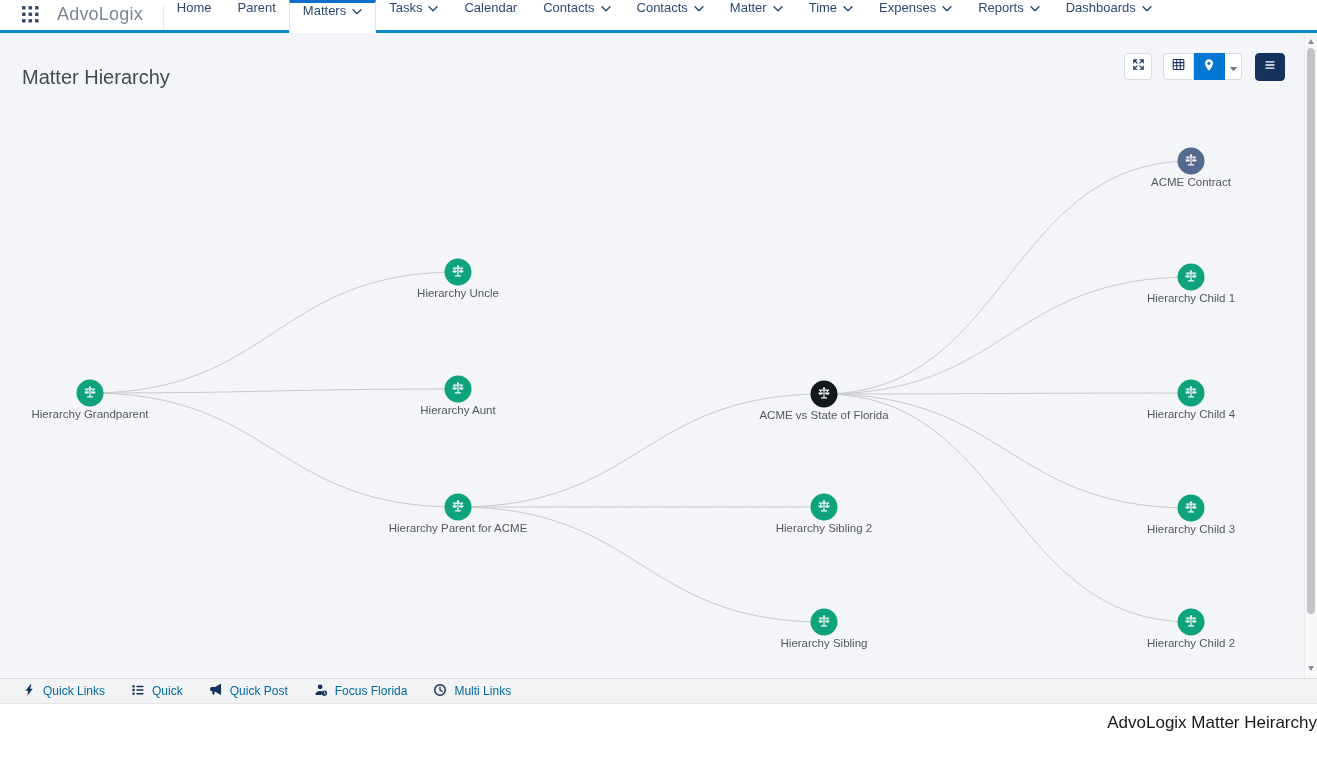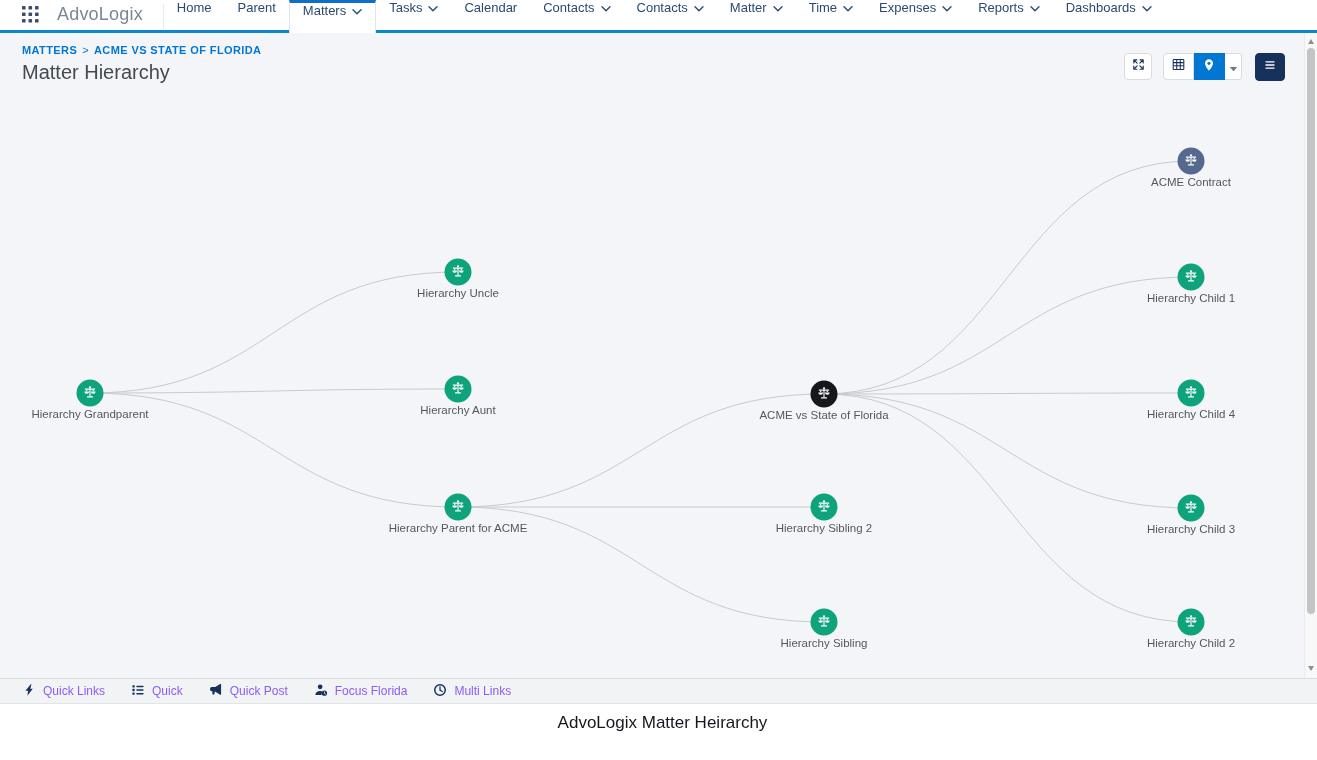--- a/index.html
+++ b/index.html
@@ -17,21 +17,21 @@
   .tab { display:flex; align-items:flex-start; gap:6px; padding:0 13px; font-size:13px; color:#2a4a73;
          cursor:pointer; white-space:nowrap; }
   .tab.active { background:#fff; border-left:1px solid #e0e4ea; border-right:1px solid #e0e4ea;
                 border-top:3px solid #0d6fc9; z-index:3; }
 
   
   .content { position:relative; height:645px; background:#f4f5f8; }
   .page-header { padding:11px 0 0 22px; }
   .breadcrumb { font-size:11px; font-weight:600; letter-spacing:.4px; color:#0176d3; }
   .breadcrumb .bc-sep { margin:0 5px; font-weight:400; }
-  .page-title { margin-top:5px; font-size:20px; font-weight:400; color:#444a51; }
+  .page-title { margin-top:22px; font-size:20px; font-weight:400; color:#444a51; }
 
   .toolbar { position:absolute; top:20px; right:32px; display:flex; align-items:flex-start; }
   .btn { height:27px; background:#fff; border:1px solid #d8dbe2; border-radius:4px;
          display:flex; align-items:center; justify-content:center; cursor:pointer; }
   .btn-expand { width:28px; margin-right:11px; }
   .btn-group { display:flex; margin-right:13px; }
   .seg { width:31px; height:27px; background:#fff; border:1px solid #d8dbe2; border-left-width:0;
          display:flex; align-items:center; justify-content:center; cursor:pointer; }
   .seg:first-child { border-left-width:1px; border-radius:4px 0 0 4px; }
   .seg.active { background:#0176d3; border-color:#0176d3; }
@@ -46,24 +46,24 @@
   .sb-up { width:0; height:0; border-left:3.5px solid transparent; border-right:3.5px solid transparent;
            border-bottom:5px solid #8c8f94; margin:6px auto 0; }
   .sb-thumb { position:absolute; top:15px; left:2px; width:8px; height:566px; background:#c2c4c8; border-radius:4px; cursor:pointer; }
   .sb-down { position:absolute; bottom:7px; left:3px; width:0; height:0; border-left:3.5px solid transparent;
              border-right:3.5px solid transparent; border-top:5px solid #8c8f94; }
 
   
   .utilitybar { height:26px; background:#f2f3f5; border-top:1px solid #d9dbde; border-bottom:1px solid #e3e4e6;
                 display:flex; align-items:center; padding-left:10px; }
   .util-item { display:flex; align-items:center; gap:7px; padding:0 13px; height:100%;
-               font-size:12px; color:#8b5cf6; cursor:pointer; }
+               font-size:12px; color:#0369a1; cursor:pointer; }
 
   
-  .caption-area { height:56px; background:#fff; display:flex; justify-content:center;padding-left:8px; }
+  .caption-area { height:56px; background:#fff; display:flex; justify-content:flex-end;padding-left:8px; }
   .caption { margin-top:9px; font-size:17px; color:#16181d; }
 </style>
 </head>
 <body>
 
 <div class="topnav">
   <div class="nav-underline"></div>
   <div class="waffle">
     <span>
       <svg width="17" height="17" viewBox="0 0 17 17">
@@ -145,23 +145,20 @@
         <span>Dashboards</span>
         <span><svg width="10" height="6" viewBox="0 0 10 6">
             <path d="M1 0.8 5 4.8 9 0.8" fill="none" stroke="#2a4a73" stroke-width="1.4" stroke-linecap="round" stroke-linejoin="round"></path>
           </svg></span>
       </div>
     </div>
 </div>
 
 <div class="content">
   <div class="page-header">
-    <div class="breadcrumb">
-      <span>MATTERS</span><span class="bc-sep">&gt;</span><span>ACME VS STATE OF FLORIDA</span>
-    </div>
     <div class="page-title">Matter Hierarchy</div>
   </div>
 
   <div class="toolbar">
     <div class="btn btn-expand">
       <span>
         <svg width="15" height="15" viewBox="0 0 24 24" fill="none" stroke="#16325c" stroke-width="1.8" stroke-linecap="round" stroke-linejoin="round">
           <path d="M9.8 9.8 4.8 4.8 M4.5 9.5 V4.5 H9.5 M14.2 9.8 19.2 4.8 M14.5 4.5 h5 v5 M14.2 14.2 l5 5 M19.5 14.5 v5 h-5 M9.8 14.2 l-5 5 M9.5 19.5 h-5 v-5"></path>
         </svg>
       </span>

